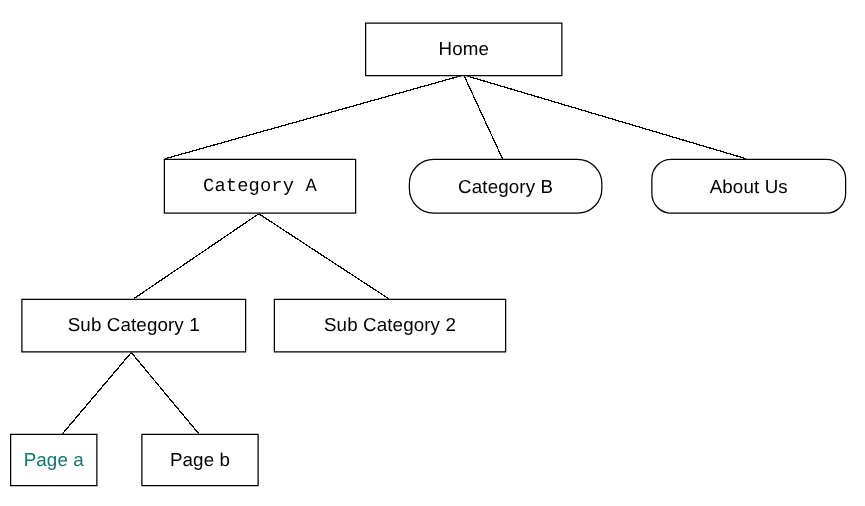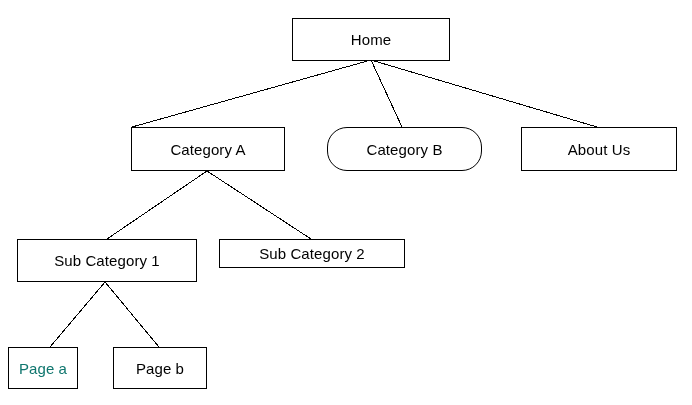--- a/index.html
+++ b/index.html
@@ -57,37 +57,37 @@
     <line stroke="#000000" stroke-width="1" shape-rendering="crispEdges" x1="207" y1="171" x2="107" y2="239"></line>
     <line stroke="#000000" stroke-width="1" shape-rendering="crispEdges" x1="207" y1="171" x2="311" y2="239"></line>
     <line stroke="#000000" stroke-width="1" shape-rendering="crispEdges" x1="105" y1="282" x2="50" y2="347"></line>
     <line stroke="#000000" stroke-width="1" shape-rendering="crispEdges" x1="105" y1="282" x2="159" y2="347"></line>
   </svg>
 
   <div class="node" style="left: 292px; top: 18px; width: 158px; height: 43px; background: rgb(255, 255, 255); border-color: rgb(0, 0, 0); border-width: 1px; color: rgb(0, 0, 0); font-size: 15px;">
     <span class="node-label">Home</span>
   </div>
 
-  <div class="node" style="left: 131px; top: 127px; width: 154px; height: 44px; background: rgb(255, 255, 255); border-color: rgb(0, 0, 0); border-width: 1px; color: rgb(0, 0, 0); font-size: 15px;">
+  <div class="node" style="left: 131px; top: 127px; width: 154px; height: 44px; background: rgb(255, 255, 255); border-color: rgb(0, 0, 0); border-width: 1px; color: rgb(0, 0, 0); font-size: 15px; font-family: Liberation Mono, monospace;">
     <span class="node-label">Category A</span>
   </div>
 
   <div class="node" style="left: 327px; top: 127px; width: 155px; height: 44px; background: rgb(255, 255, 255); border-color: rgb(0, 0, 0); border-width: 1px; color: rgb(0, 0, 0); font-size: 15px; border-radius: 20px;">
     <span class="node-label">Category B</span>
   </div>
 
-  <div class="node" style="left: 521px; top: 127px; width: 156px; height: 44px; background: rgb(255, 255, 255); border-color: rgb(0, 0, 0); border-width: 1px; color: rgb(0, 0, 0); font-size: 15px;">
+  <div class="node" style="left: 521px; top: 127px; width: 156px; height: 44px; background: rgb(255, 255, 255); border-color: rgb(0, 0, 0); border-width: 1px; color: rgb(0, 0, 0); font-size: 15px; border-radius: 16px;">
     <span class="node-label">About Us</span>
   </div>
 
   <div class="node" style="left: 17px; top: 239px; width: 180px; height: 43px; background: rgb(255, 255, 255); border-color: rgb(0, 0, 0); border-width: 1px; color: rgb(0, 0, 0); font-size: 15px;">
     <span class="node-label">Sub Category 1</span>
   </div>
 
-  <div class="node" style="left: 219px; top: 239px; width: 186px; height: 29px; background: rgb(255, 255, 255); border-color: rgb(0, 0, 0); border-width: 1px; color: rgb(0, 0, 0); font-size: 15px;">
+  <div class="node" style="left: 219px; top: 239px; width: 186px; height: 43px; background: rgb(255, 255, 255); border-color: rgb(0, 0, 0); border-width: 1px; color: rgb(0, 0, 0); font-size: 15px;">
     <span class="node-label">Sub Category 2</span>
   </div>
 
   <div class="node" style="left: 8px; top: 347px; width: 70px; height: 42px; background: rgb(255, 255, 255); border-color: rgb(0, 0, 0); border-width: 1px; color: #0f766e; font-size: 15px;">
     <span class="node-label">Page a</span>
   </div>
 
   <div class="node" style="left: 113px; top: 347px; width: 94px; height: 42px; background: rgb(255, 255, 255); border-color: rgb(0, 0, 0); border-width: 1px; color: rgb(0, 0, 0); font-size: 15px; text-align: right;">
     <span class="node-label">Page b</span>
   </div>

